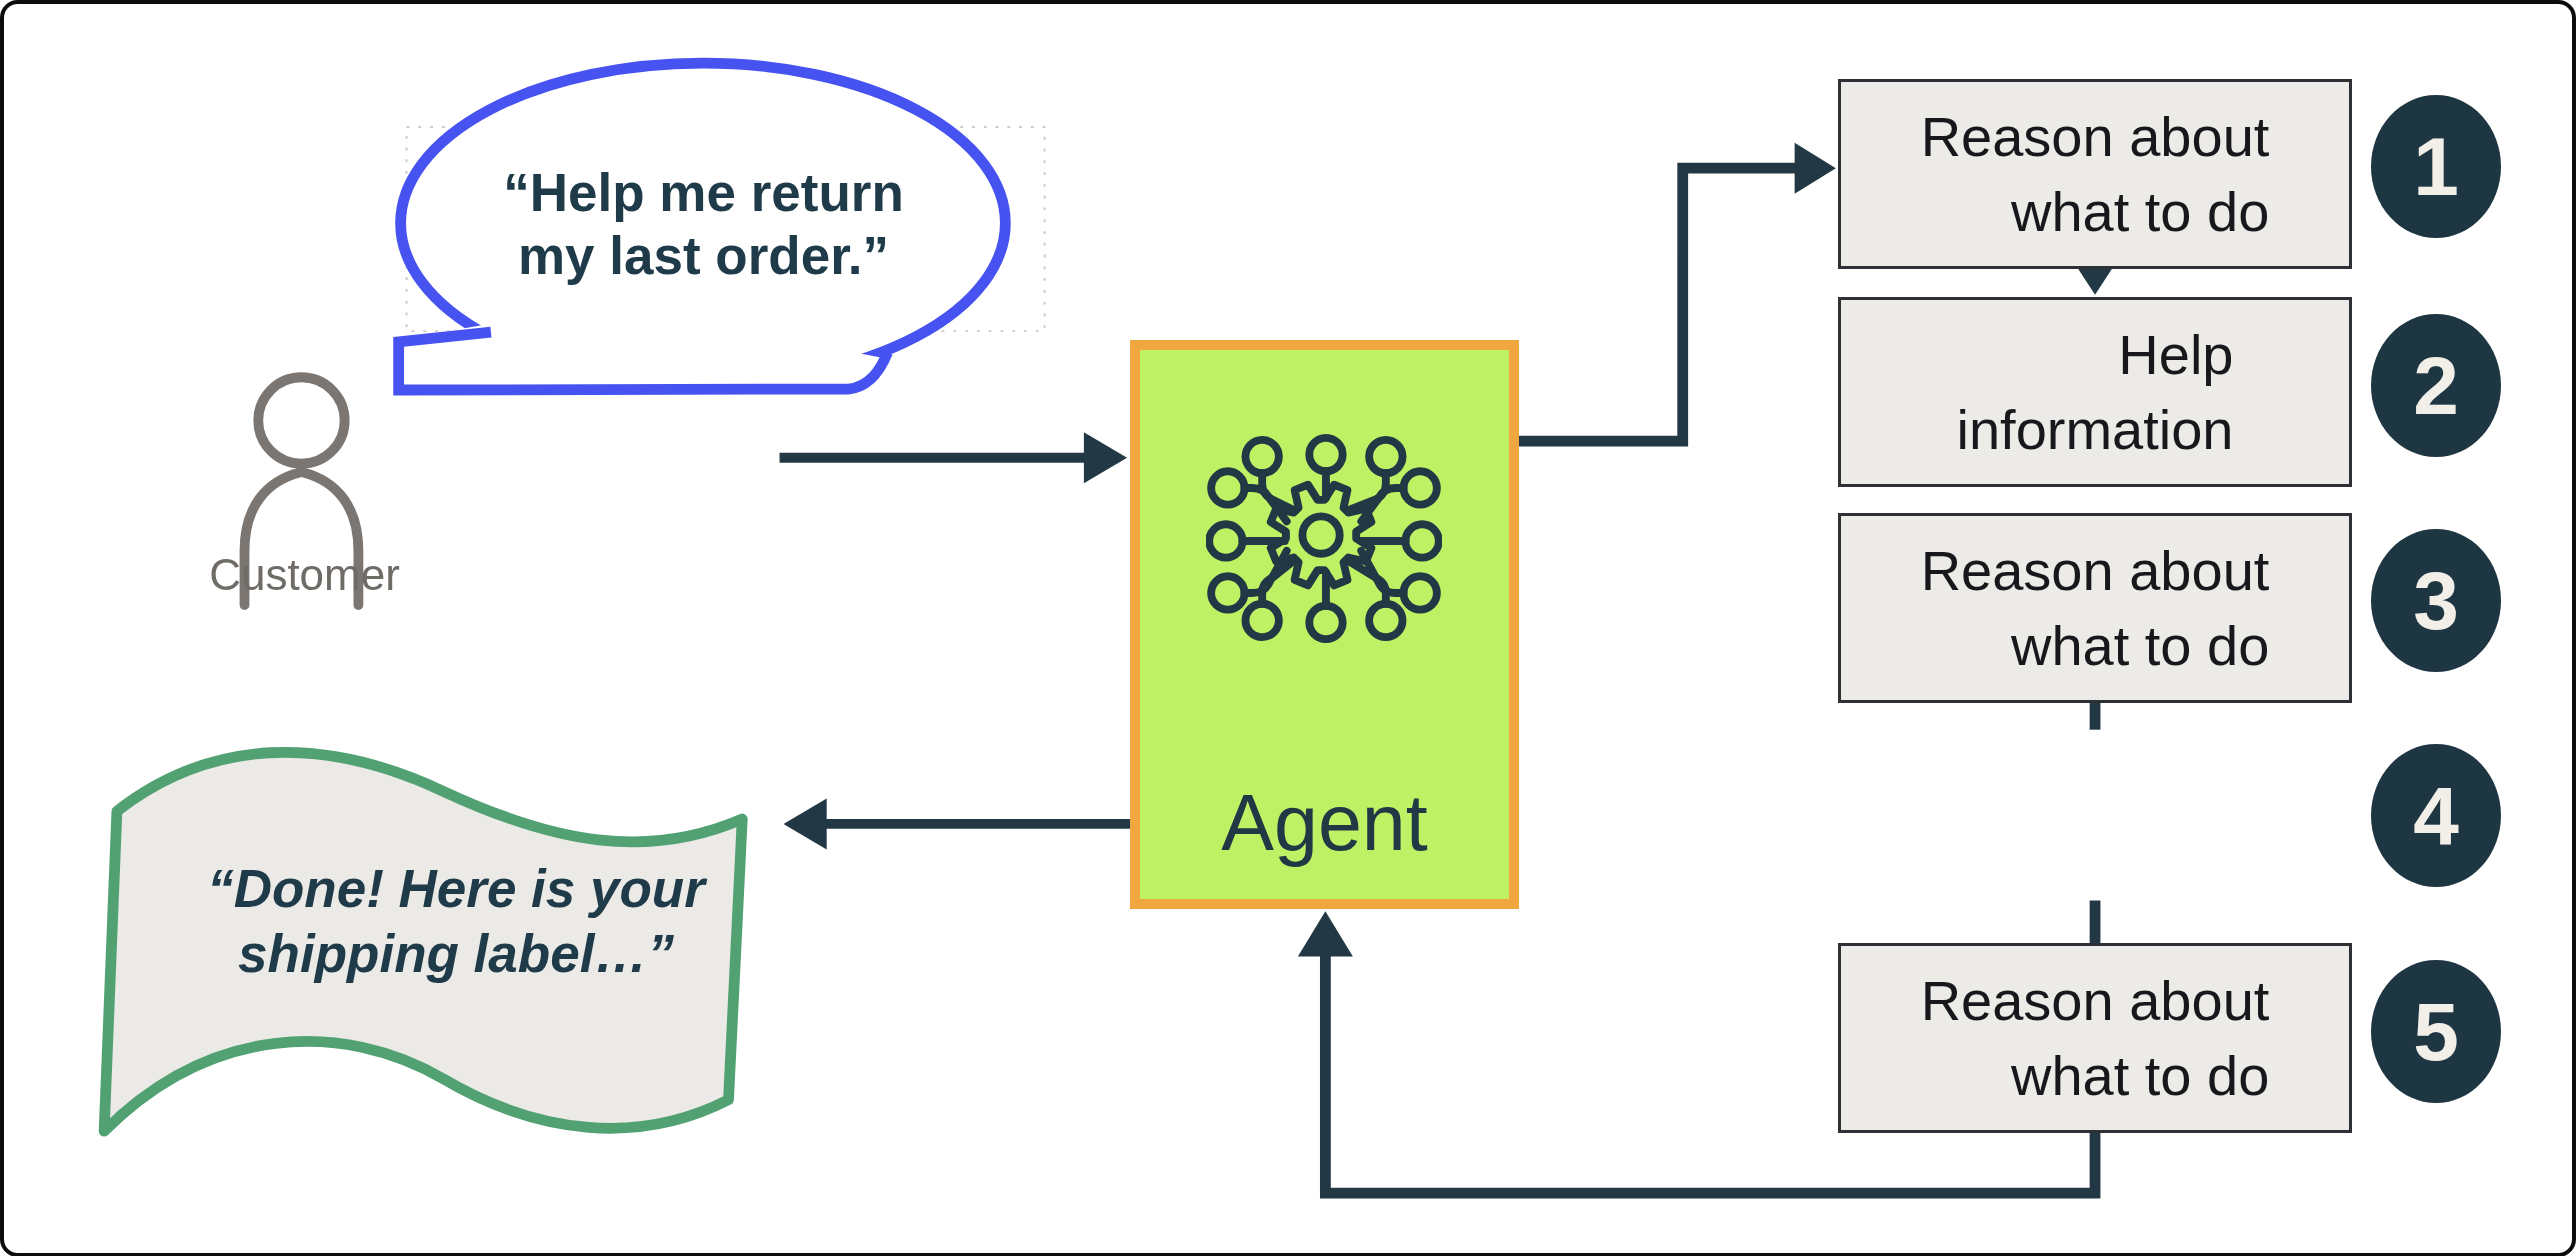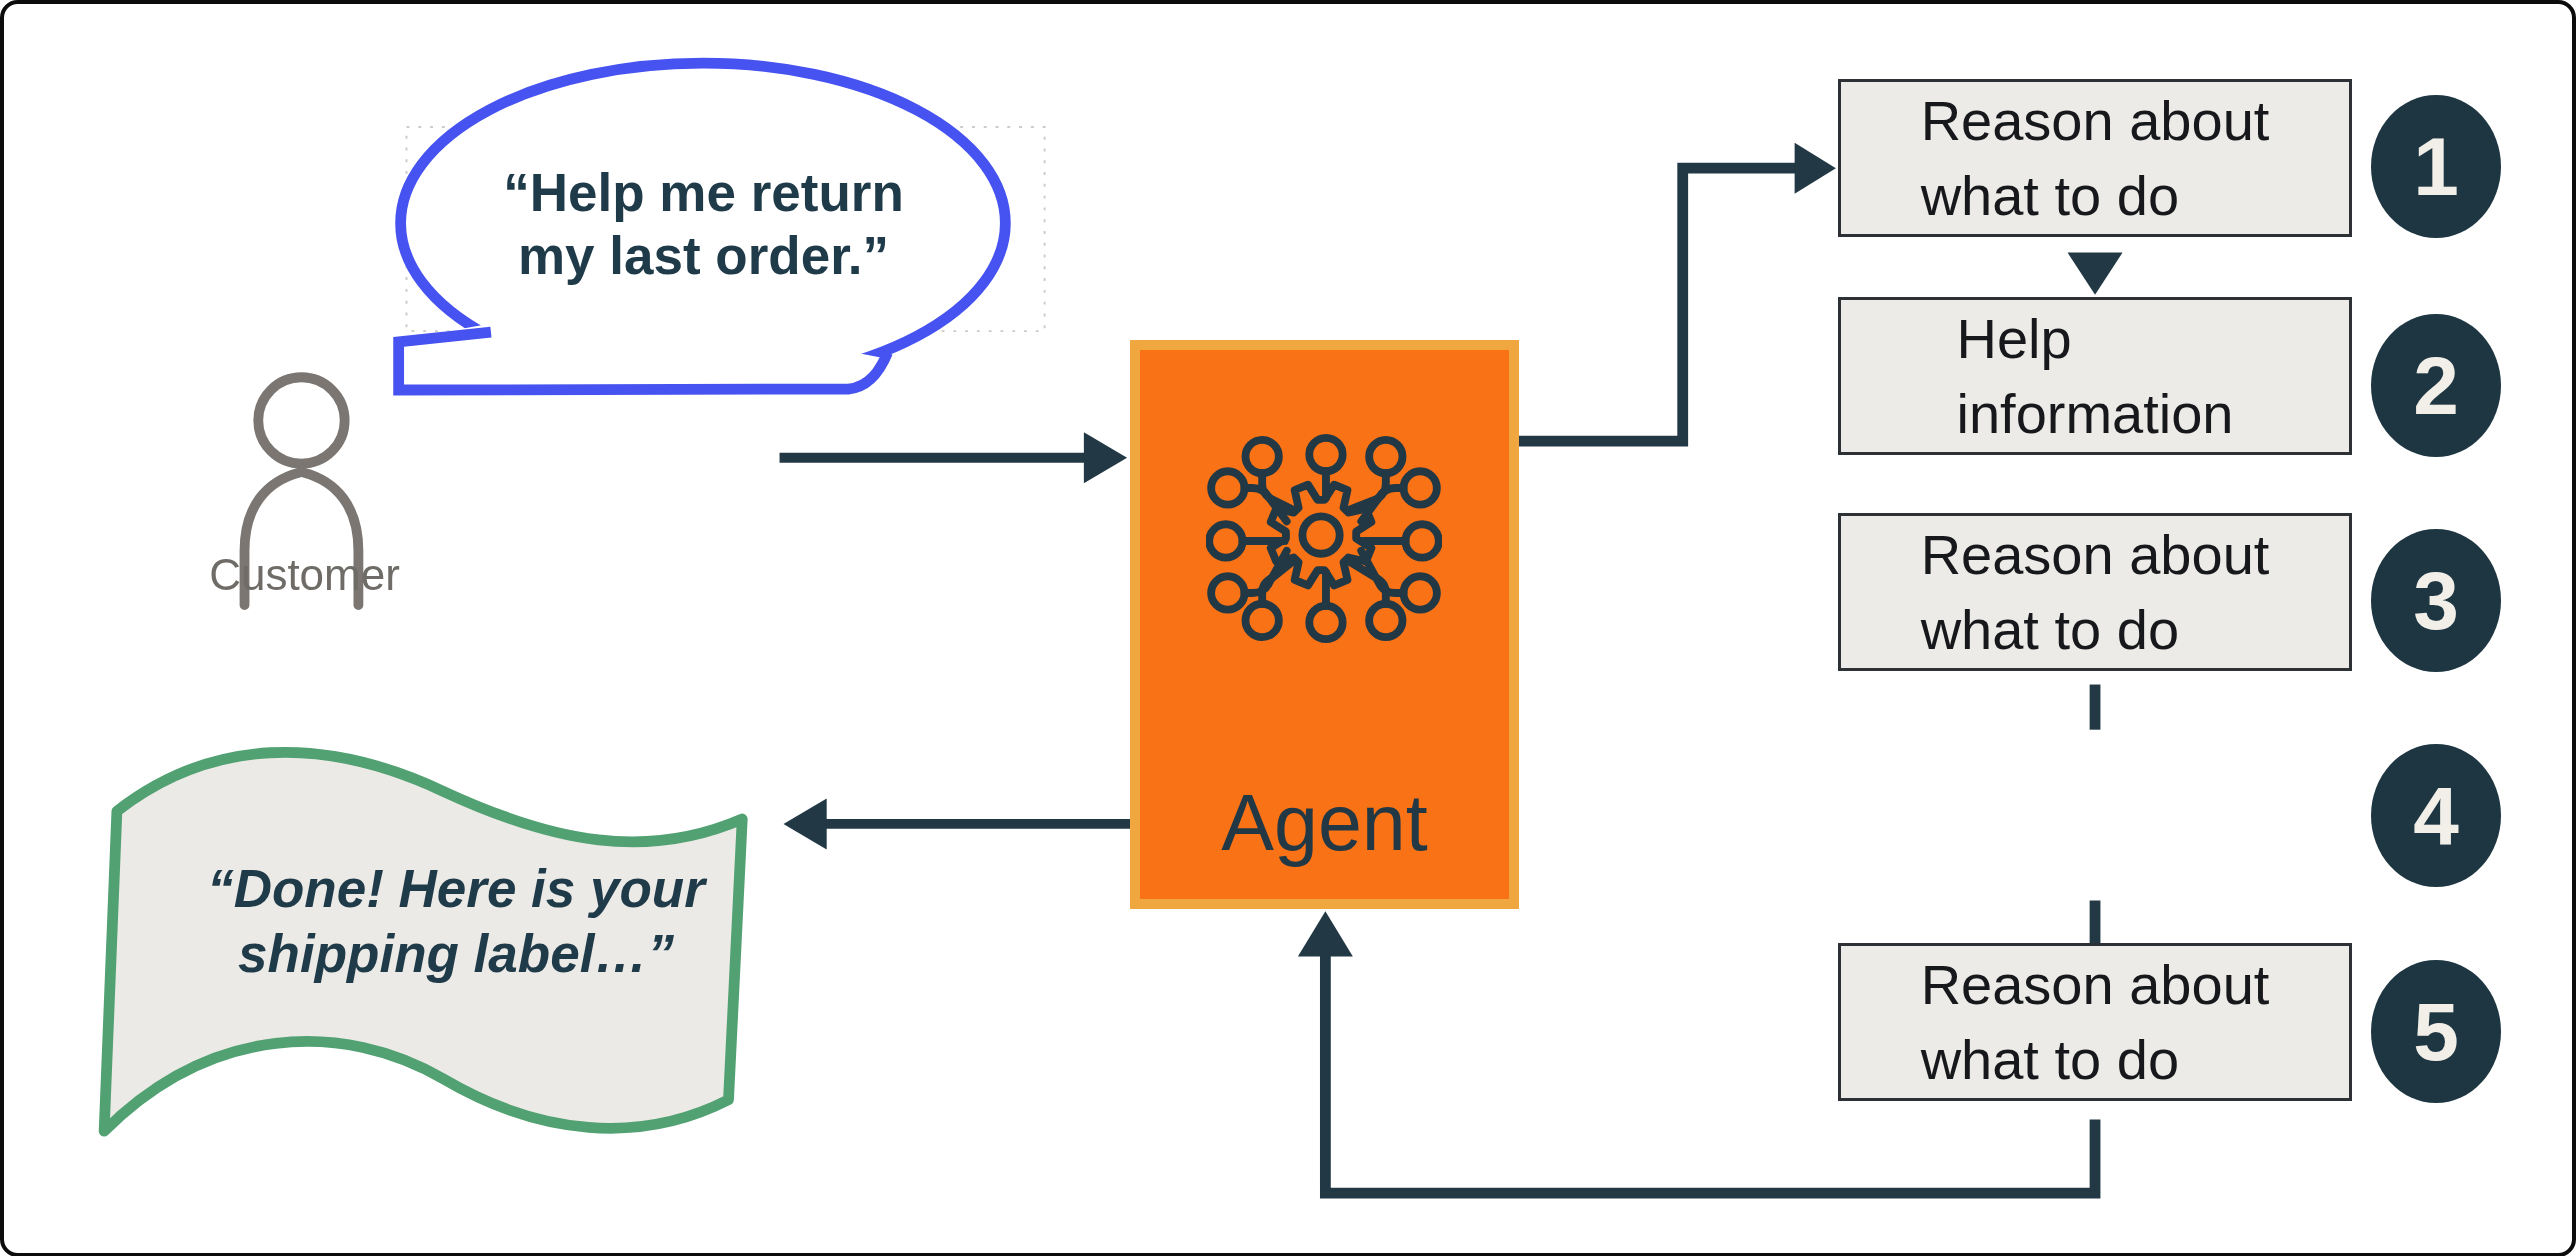--- a/index.html
+++ b/index.html
@@ -12,34 +12,34 @@
   .stage{
     position:relative; width:2576px; height:1257px; background:#fff;
     border:4.9px solid #0c0c0c; border-radius:17.7px; box-sizing:border-box;
     font-family:"Liberation Sans", sans-serif; overflow:hidden;
   }
   .lineart{position:absolute;left:0;top:0;width:2576px;height:1257px;}
   .stroke-dark{stroke:var(--dark_navy);} .fill-dark{fill:var(--dark_navy);}
   .stroke-blue{stroke:var(--blue);}
   .stroke-gray{stroke:var(--gray_icon);}
   .step-box{
-    position:absolute; left:1834px; width:514px; height:158px;
+    position:absolute; left:1834px; width:514px; height:190px;
     background:var(--box_fill); border:3.9px solid var(--box_border); box-sizing:border-box;
-    display:flex; align-items:center; justify-content:center; text-align:left;
+    display:flex; align-items:center; justify-content:center; text-align:right;
     font-size:56px; line-height:75px; color:var(--box_text); white-space:pre-line;
   }
   .step-num{
     position:absolute; left:2367px; width:130px; height:143px; border-radius:50%;
     background:var(--circle_fill); color:var(--circle_text);
     display:flex; align-items:center; justify-content:center;
     font-size:82px; font-weight:bold;
   }
   .agent-box{
     position:absolute; left:1126px; top:336px; width:389px; height:569px;
-    background:#f97316; border:10.8px solid var(--orange); box-sizing:border-box;
+    background:#bef264; border:10.8px solid var(--orange); box-sizing:border-box;
   }
   .agent-icon{position:absolute; left:66px; top:83px; width:236px; height:211px;}
   .agent-label{
     position:absolute; left:0; right:0; top:429px; text-align:center;
     font-size:79px; line-height:88px; color:var(--dark_navy);
   }
   .speech-text{
     position:absolute; left:422px; top:157px; width:555px; text-align:center;
     font-size:53px; line-height:63px; font-weight:600;
     color:var(--quote_text); white-space:pre-line;

